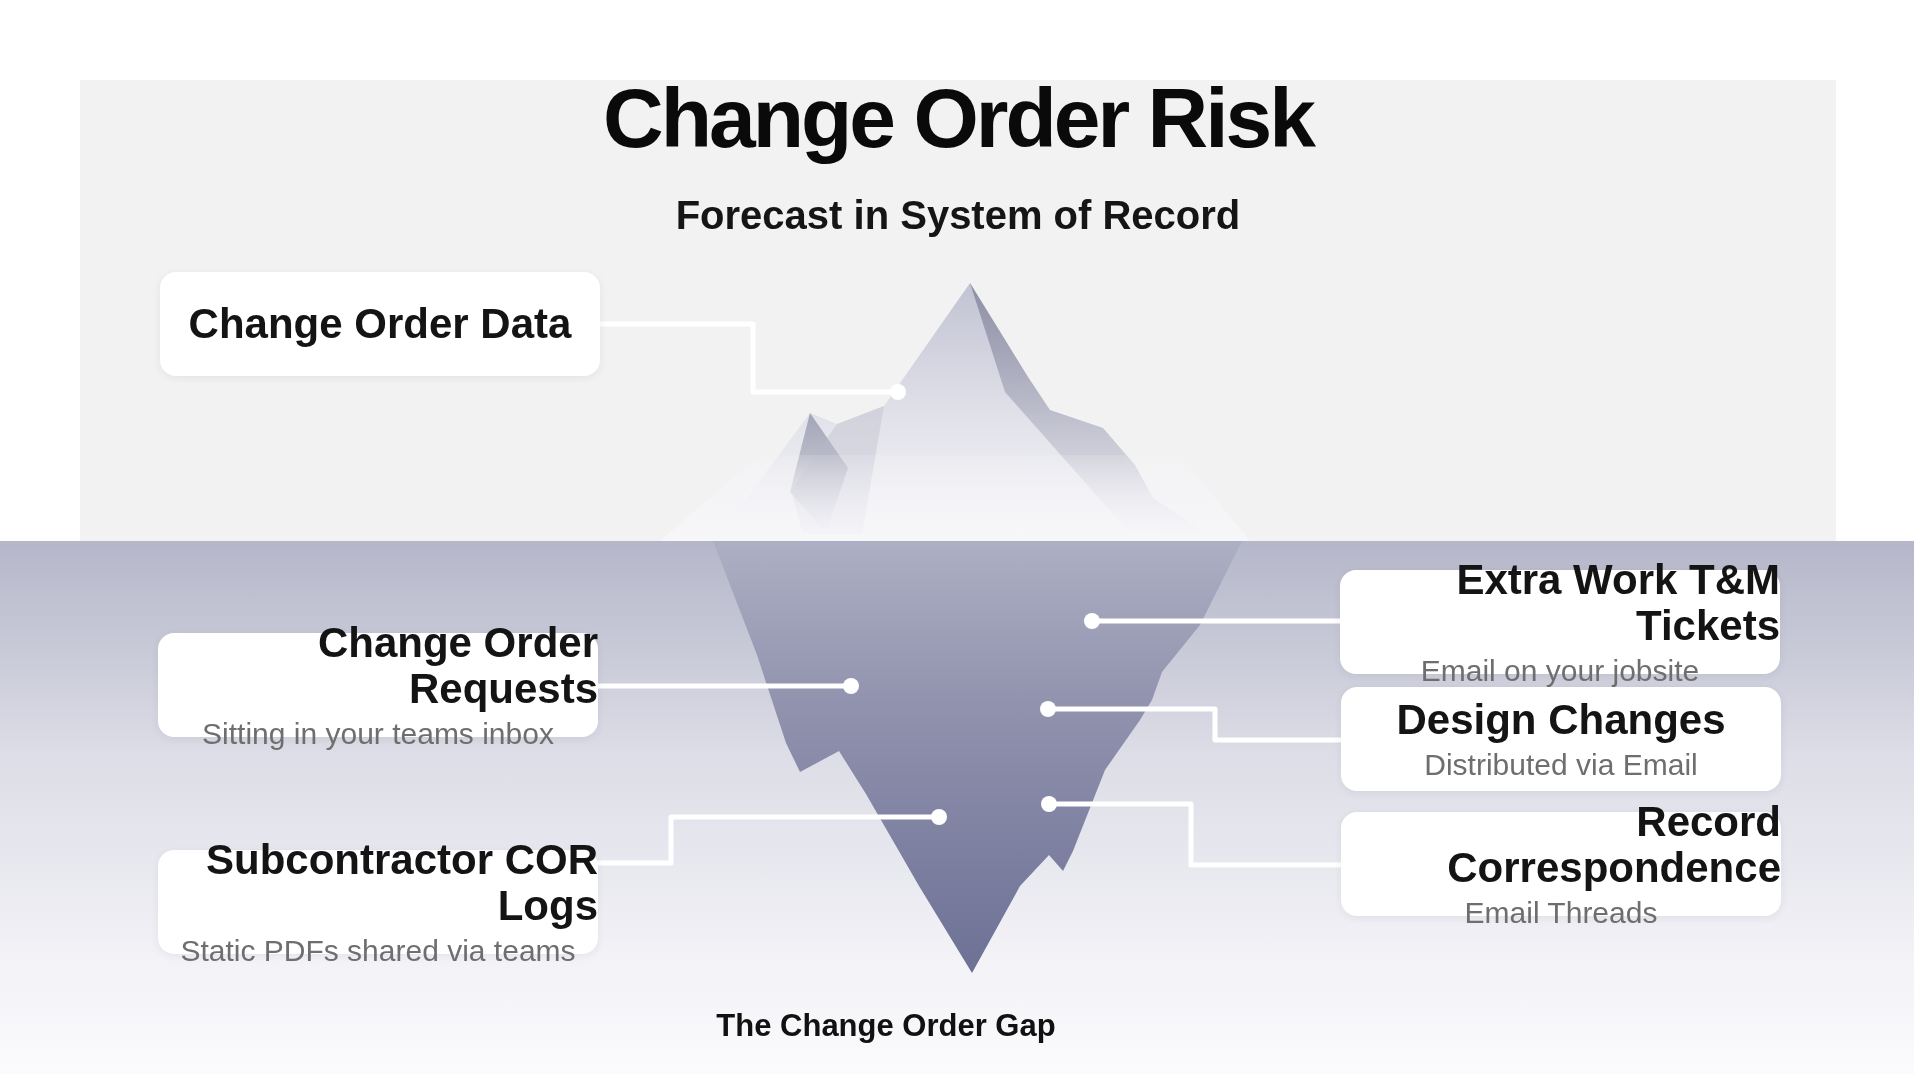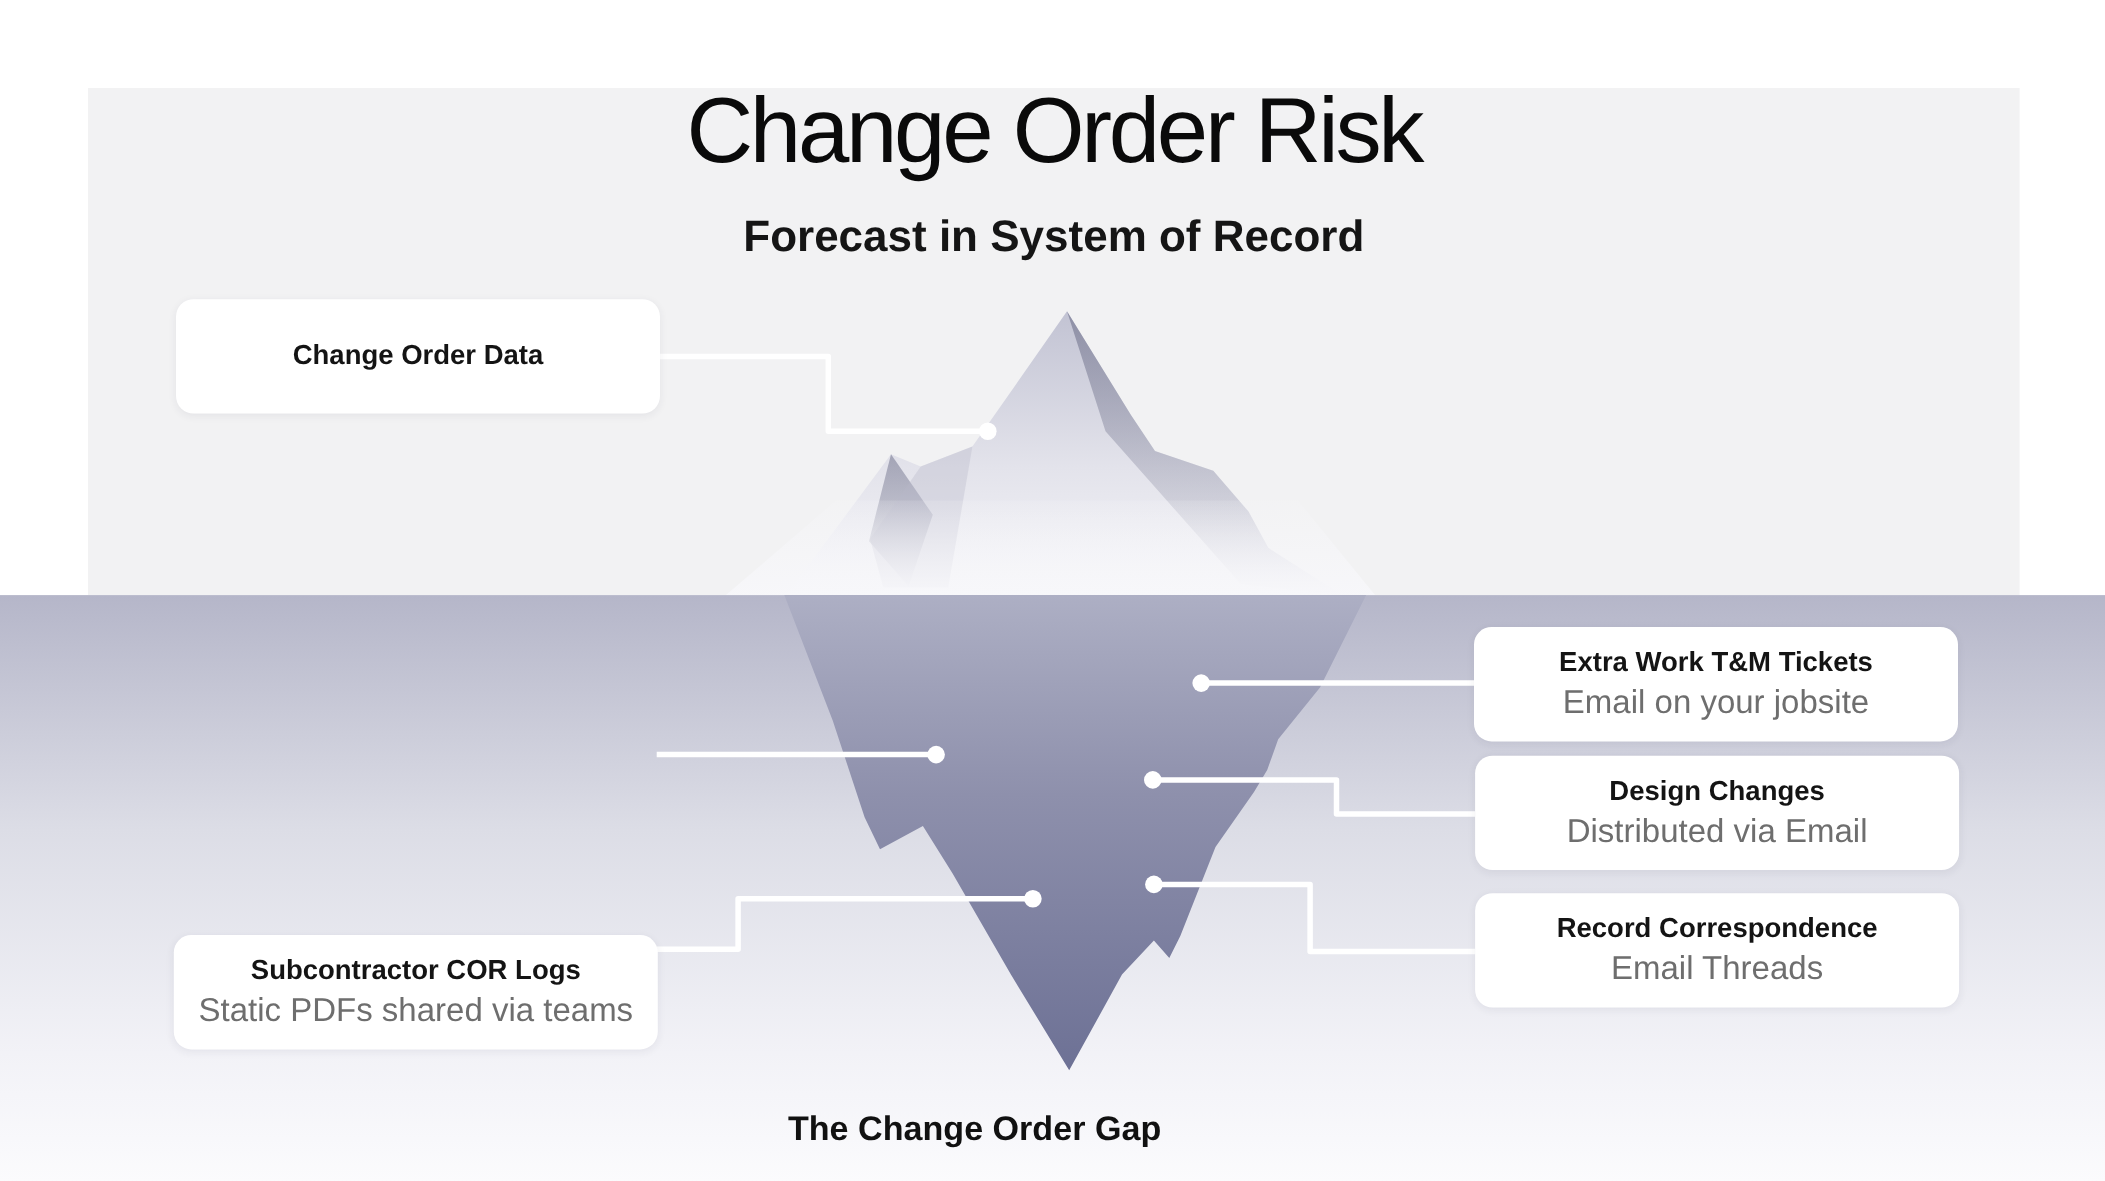--- a/index.html
+++ b/index.html
@@ -4,38 +4,38 @@
 <style>
   html,body{margin:0;padding:0;background:#ffffff;}
   body{
     width:1914px;height:1074px;position:relative;overflow:hidden;
     font-family:"Liberation Sans","DejaVu Sans",sans-serif;
   }
   #stage{position:absolute;left:0;top:0;width:1914px;height:1074px;}
   svg{position:absolute;left:0;top:0;display:block;}
   .page-title{
     position:absolute;left:80px;top:74px;width:1756px;
-    text-align:center;font-size:84px;font-weight:400;letter-spacing:-3px;
+    text-align:center;font-size:84px;font-weight:700;letter-spacing:-3px;
     color:#0a0a0a;line-height:1.05;
   }
   .page-subtitle{
     position:absolute;left:80px;top:193px;width:1756px;
     text-align:center;font-size:40px;font-weight:700;color:#151515;
   }
   .bottom-caption{
     position:absolute;left:0;top:1008px;width:1772px;
     text-align:center;font-size:31px;font-weight:700;color:#111111;
   }
   .callout{
     position:absolute;width:440px;height:104px;background:#ffffff;
     border-radius:16px;box-shadow:0 2px 8px rgba(40,40,70,0.07);
     display:flex;flex-direction:column;align-items:center;justify-content:center;
     gap:5px;z-index:3;
   }
-  .callout .c-title{font-size:25px;font-weight:700;color:#141414;line-height:1.1;}
+  .callout .c-title{font-size:42px;font-weight:700;color:#141414;line-height:1.1;text-align:right;}
   .callout .c-sub{font-size:30px;font-weight:400;color:#6e6e6e;line-height:1.1;}
   .pos-0{left:160px;top:272px;}
   .pos-1{left:158px;top:633px;}
   .pos-2{left:158px;top:850px;}
   .pos-3{left:1340px;top:570px;}
   .pos-4{left:1341px;top:687px;}
   .pos-5{left:1341px;top:812px;}
 </style>
 </head>
 <body>
@@ -114,20 +114,24 @@
       <circle cx="1049" cy="804" r="8"></circle>
     </g>
   </svg>
 
   <div class="page-title">Change Order Risk</div>
   <div class="page-subtitle">Forecast in System of Record</div>
 
   <div class="callout pos-0">
     <div class="c-title">Change Order Data</div>
   </div>
+  <div class="callout pos-1">
+    <div class="c-title">Change Order Requests</div>
+    <div class="c-sub">Sitting in your teams inbox</div>
+  </div>
   <div class="callout pos-2">
     <div class="c-title">Subcontractor COR Logs</div>
     <div class="c-sub">Static PDFs shared via teams</div>
   </div>
   <div class="callout pos-3">
     <div class="c-title">Extra Work T&amp;M Tickets</div>
     <div class="c-sub">Email on your jobsite</div>
   </div>
   <div class="callout pos-4">
     <div class="c-title">Design Changes</div>

